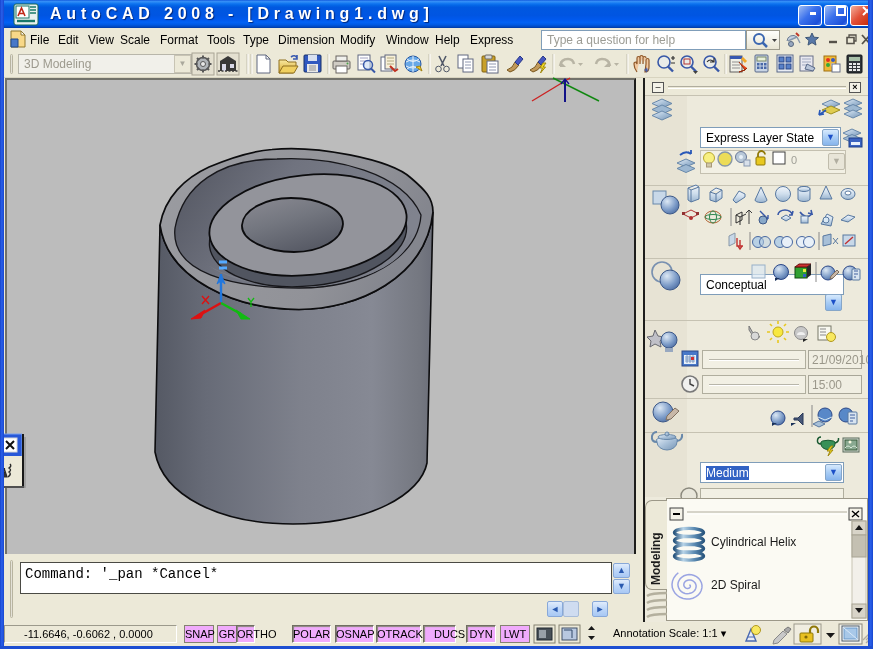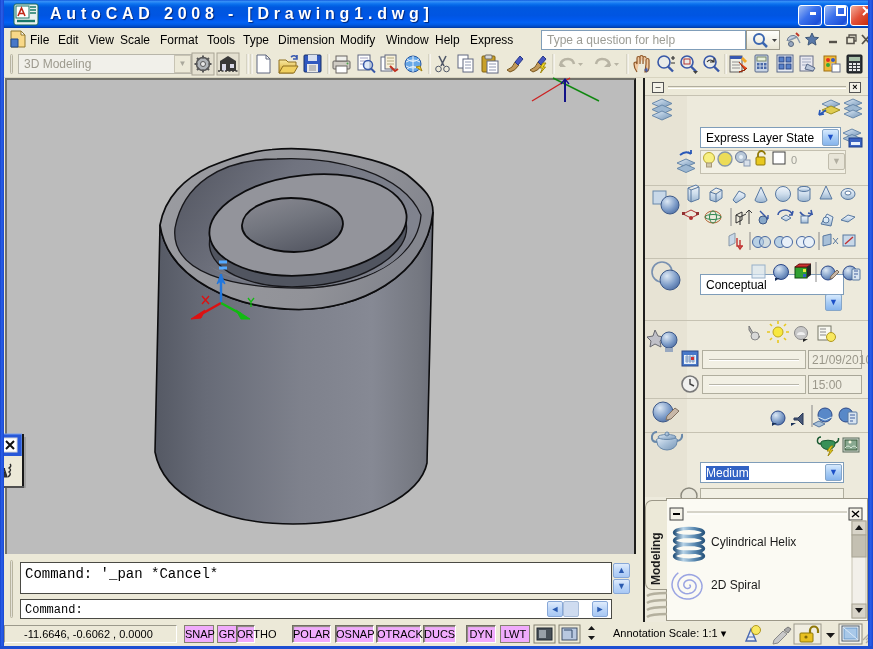--- a/index.html
+++ b/index.html
@@ -440,37 +440,36 @@
       <path d="M10 31 q2 2 -1 4 q3 2 0 4 q3 2 -1 5" stroke-width="1.4"></path>
     </g>
     <path d="M23 1 v53 h-23" stroke="#181818" stroke-width="2" fill="none"></path>
     <path d="M25 4 v51 M2 54 h23" stroke="#888" fill="none"></path>
   </svg>
 </div>
 
 <div class="abs" id="cmdwin">
   <div class="grip" style="left:6px; top:6px; height:58px;"></div>
   <div class="abs" id="cmdhist">Command: '_pan *Cancel*</div>
-  <div class="abs" id="cmdline">Command:</div>
   <div class="scbtn" style="left:609px; top:9px; height:15px; line-height:13px;">▲</div>
   <div class="scbtn" style="left:609px; top:25px; height:15px; line-height:13px;">▼</div>
   <div class="scbtn" style="left:543px; top:47px; width:16px; height:16px; line-height:14px;">◄</div>
   <div class="scbtn" style="left:559px; top:47px; width:16px; height:16px; background:#cfdcf0; border-color:#a8bcd8; color:#cfdcf0;">■</div>
   <div class="scbtn" style="left:588px; top:47px; width:16px; height:16px; line-height:14px;">►</div>
 </div>
 
 <div class="abs" id="statusbar">
   <div class="abs" id="coords">-11.6646, -0.6062 , 0.0000</div>
   <div class="sbtn" style="left:184px; width:30px;">SNAP</div>
   <div class="sbtn" style="left:217px; width:31px;">GRID</div>
   <div class="sbtn on" style="left:236px; width:19px;">ORTHO</div>
   <div class="sbtn on" style="left:292px; width:39px;">POLAR</div>
   <div class="sbtn on" style="left:335px; width:39px;">OSNAP</div>
   <div class="sbtn on" style="left:376px; width:45px;">OTRACK</div>
-  <div class="sbtn on" style="left:423px; width:33px;">DUCS</div>
+  <div class="sbtn on" style="left:423px; width:33px;padding-left:10px;">DUCS</div>
   <div class="sbtn on" style="left:466px; width:30px;">DYN</div>
   <div class="sbtn" style="left:500px; width:30px;">LWT</div>
   <svg style="left:532px; top:2px;" width="340px" height="21" viewBox="0 0 340 21" id="sticons">
 
     <rect x="2" y="1" width="21" height="18" fill="#ece9d8" stroke="#848270"></rect>
     <rect x="5" y="4" width="15" height="12" fill="#485058" stroke="#202830"></rect>
     <rect x="7" y="6" width="7" height="8" fill="#98a0a8"></rect>
 
     <rect x="27" y="1" width="21" height="18" fill="#ece9d8" stroke="#848270"></rect>
     <rect x="30" y="4" width="15" height="12" fill="#b8c8e0" stroke="#405068"></rect>

